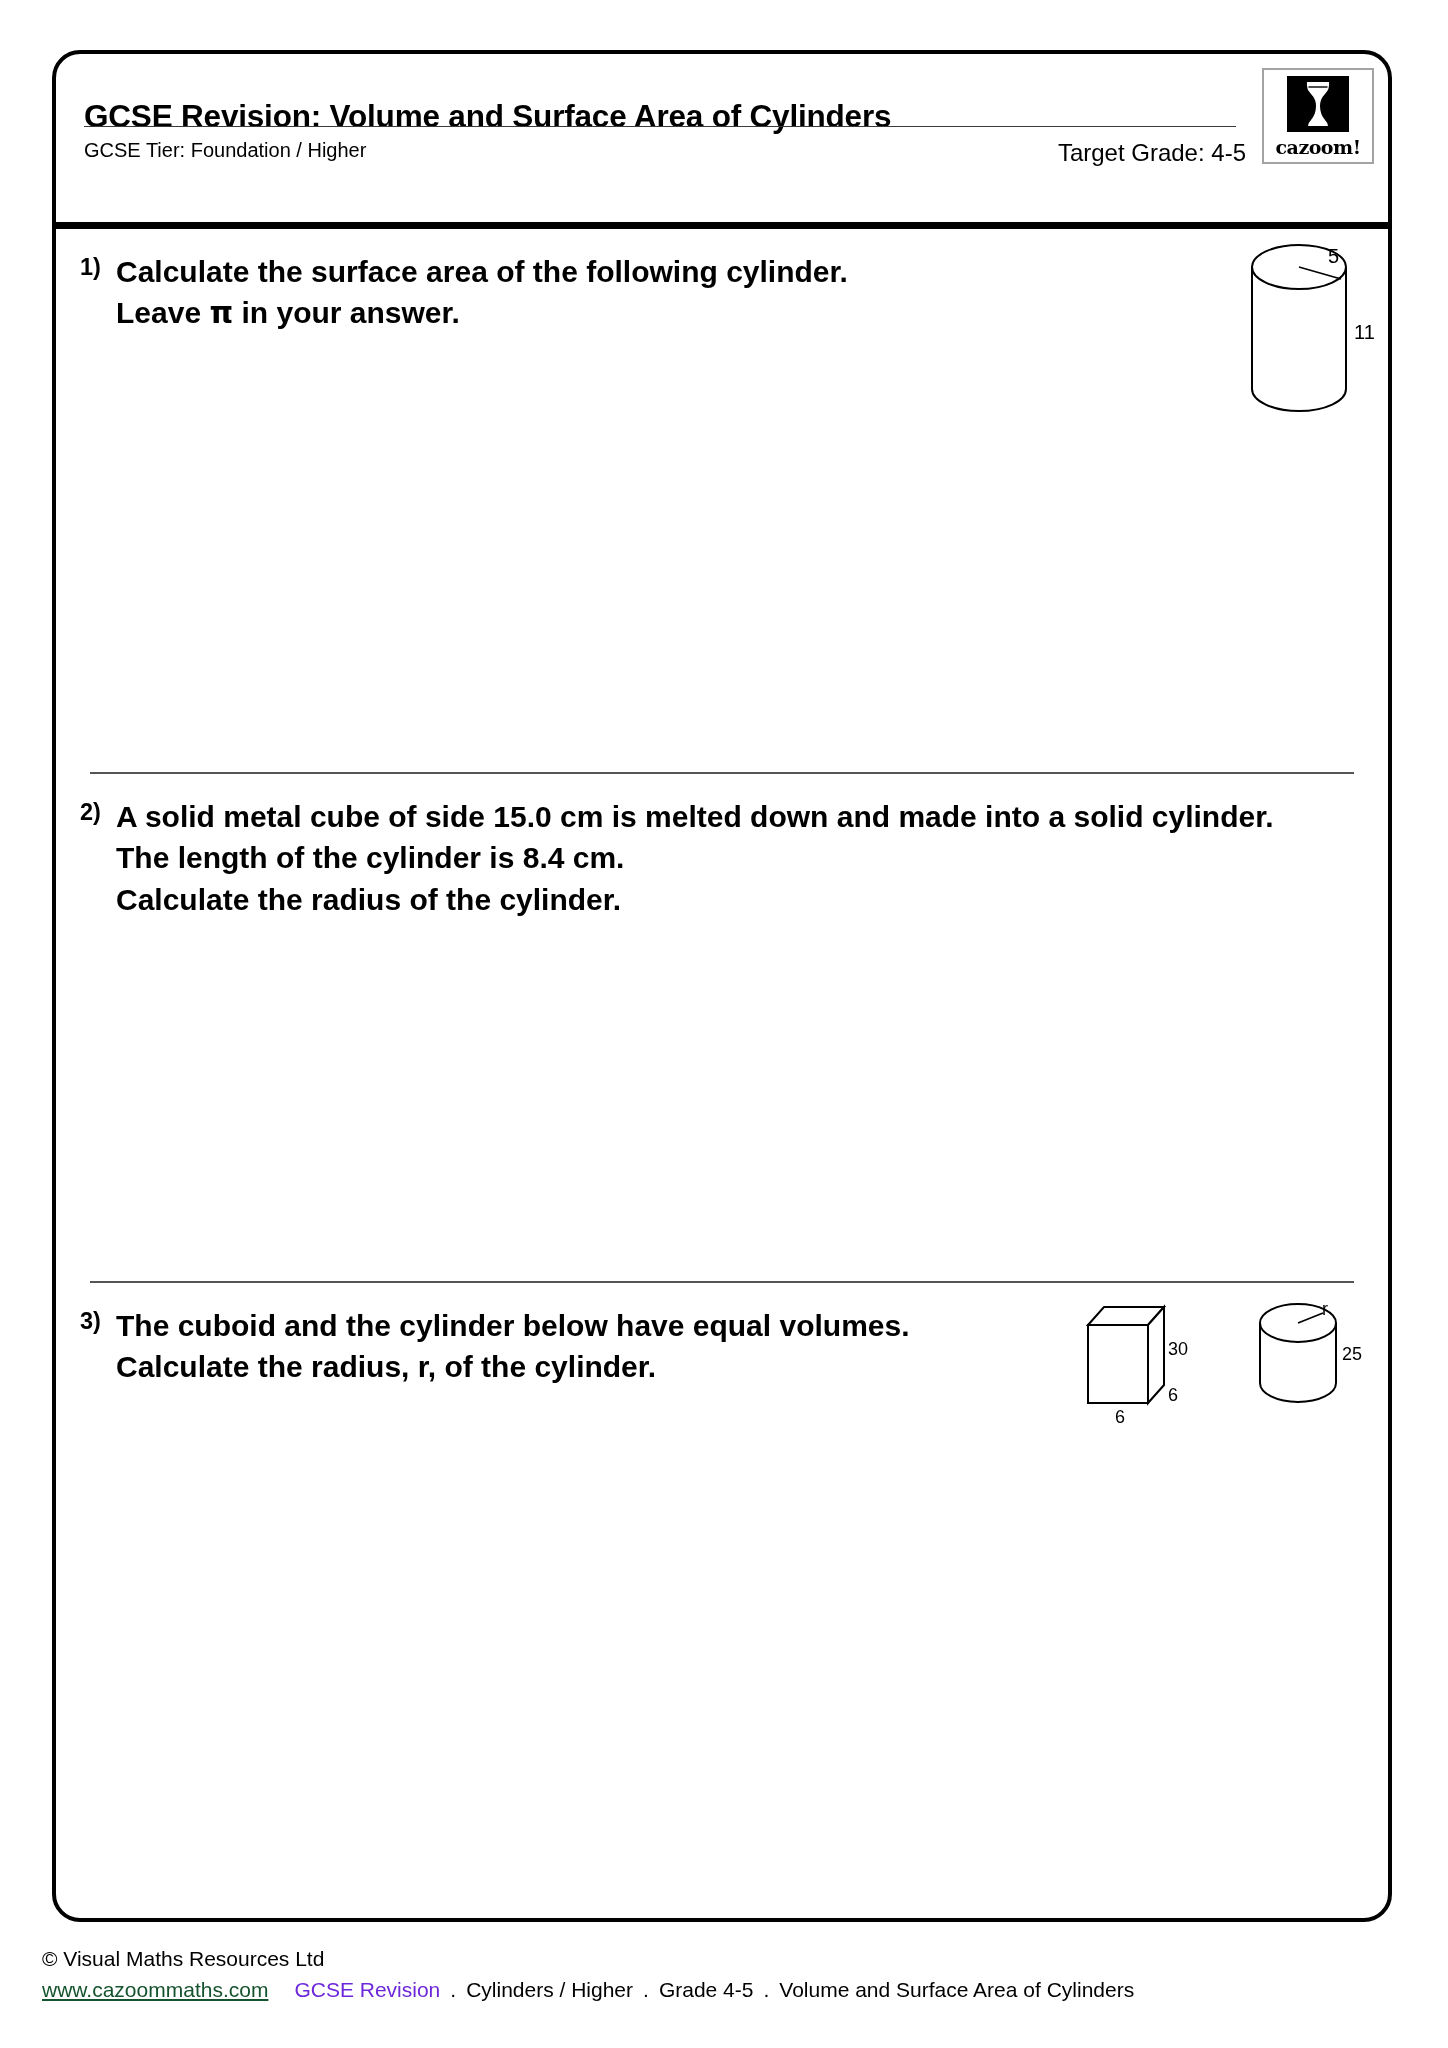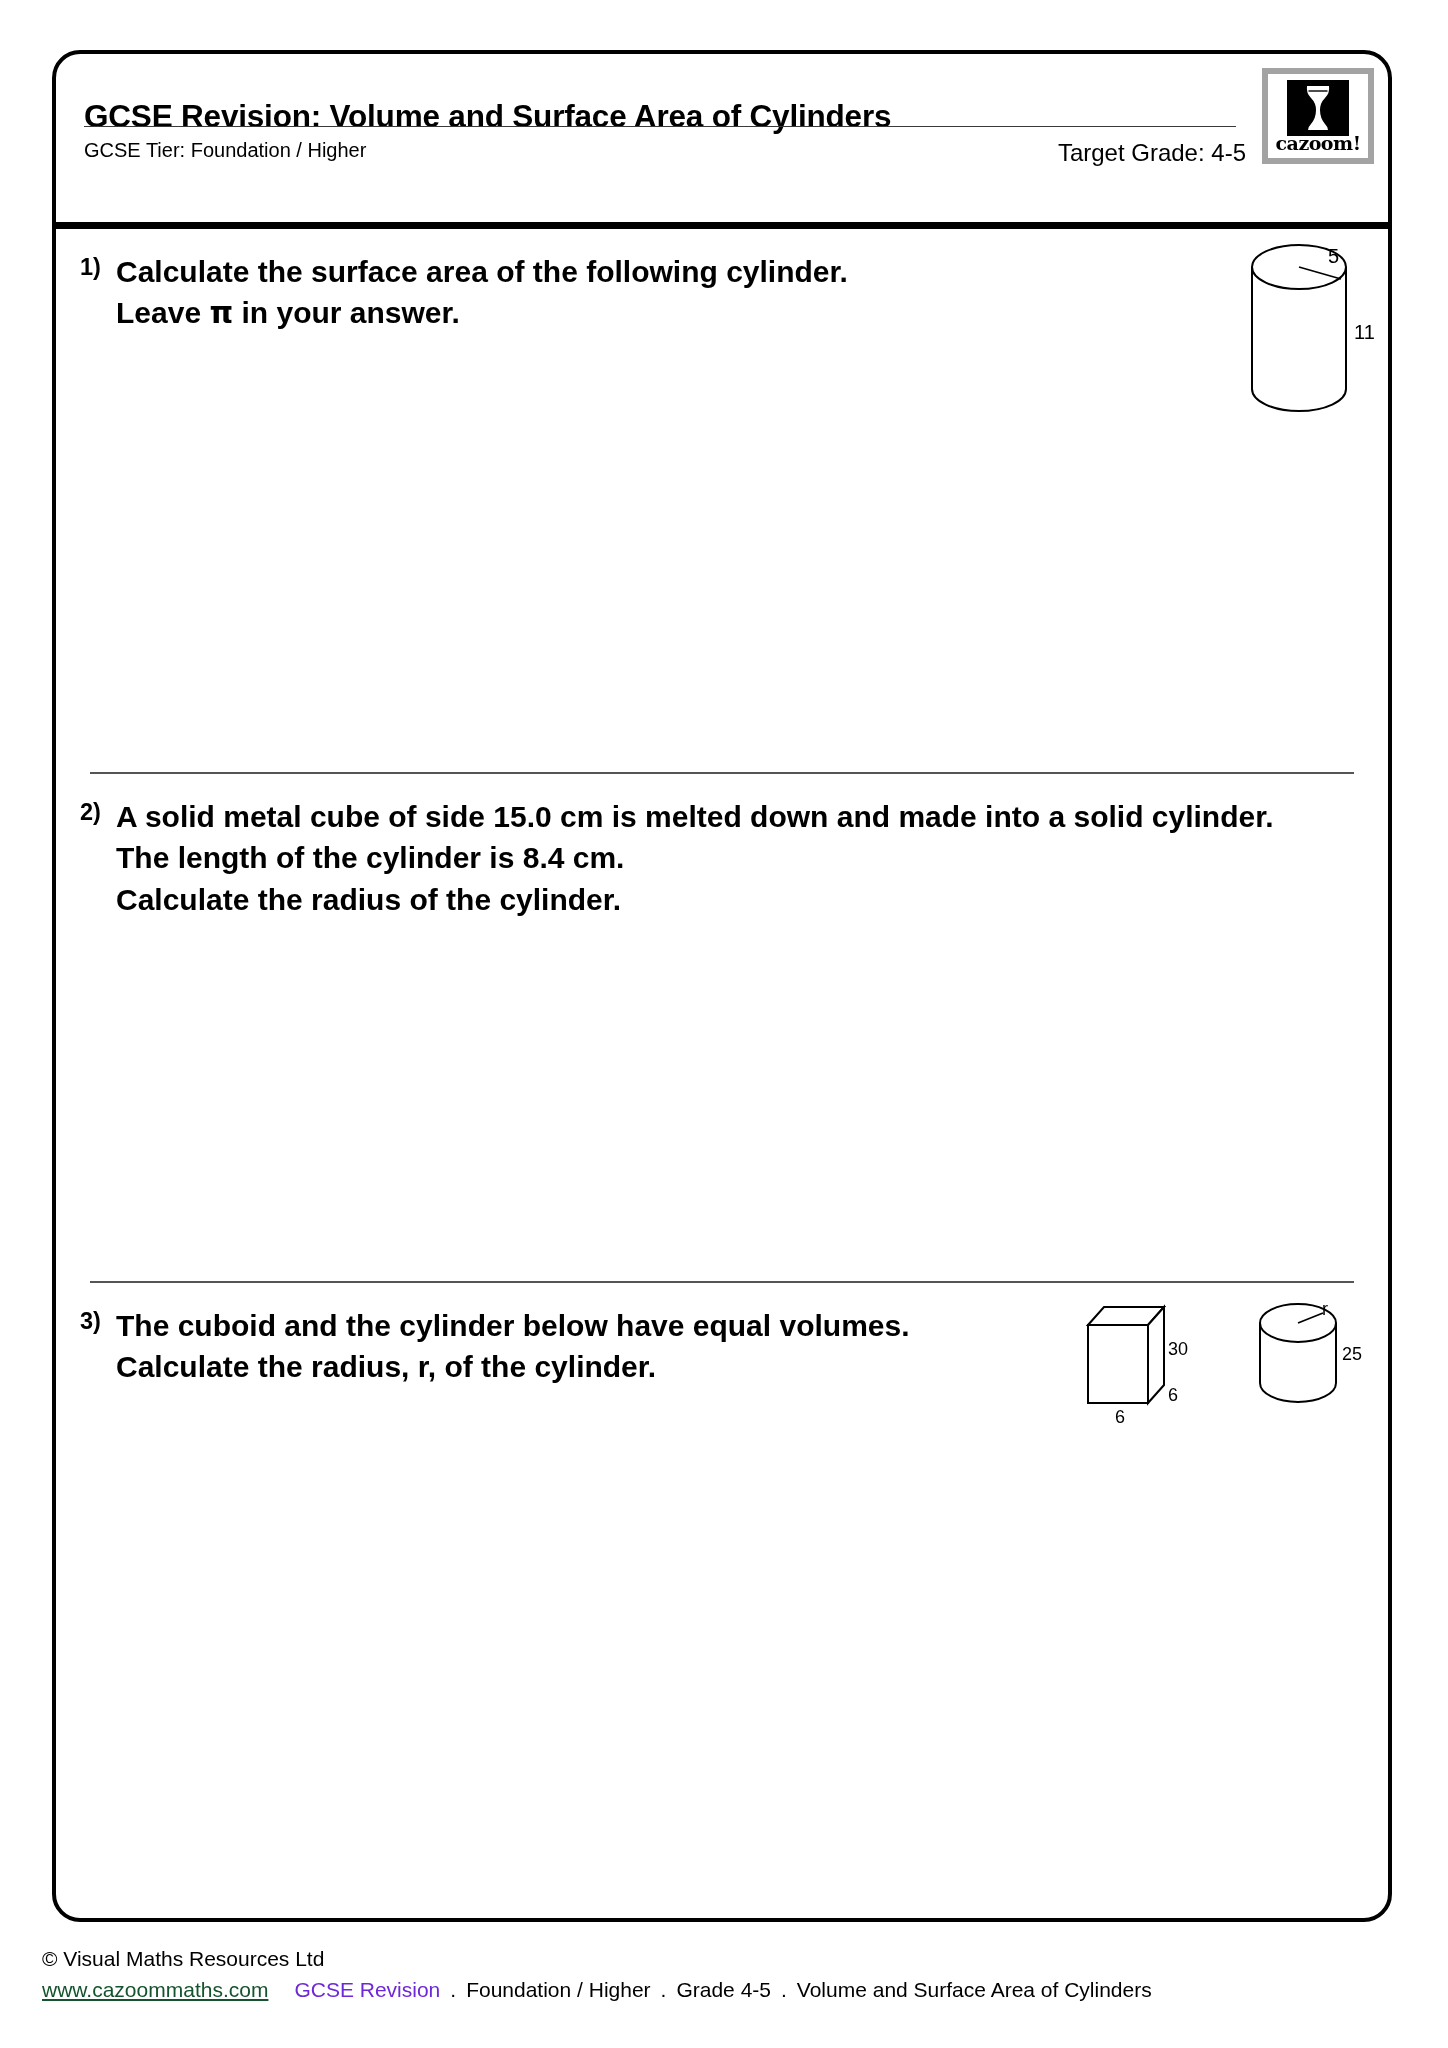--- a/index.html
+++ b/index.html
@@ -70,21 +70,21 @@
     white-space: nowrap;
   }
 
   
   .logo {
     position: absolute;
     right: 14px;
     top: 14px;
     width: 112px;
     height: 96px;
-    border: 6px solid #a3a3a3;
+    border: 2px solid #a3a3a3;
     background: #ffffff;
     box-sizing: border-box;
     margin-left: 34px;
   }
   .logo-mark {
     position: absolute;
     left: 50%;
     transform: translateX(-50%);
     top: 6px;
     width: 62px;
@@ -289,19 +289,19 @@
   </div>
 
 </div>
 
 <div class="footer">
   <div class="footer-copy">© Visual Maths Resources Ltd</div>
   <div class="footer-row">
     <a class="footer-link" href="#">www.cazoommaths.com</a>
     <span class="footer-meta">GCSE Revision</span>
     <span class="footer-dot">.</span>
-    <span>Foundation / Higher</span>
+    <span>Cylinders / Higher</span>
     <span class="footer-dot">.</span>
     <span>Grade 4-5</span>
     <span class="footer-dot">.</span>
     <span>Volume and Surface Area of Cylinders</span>
   </div>
 </div>
 
 </body></html>

